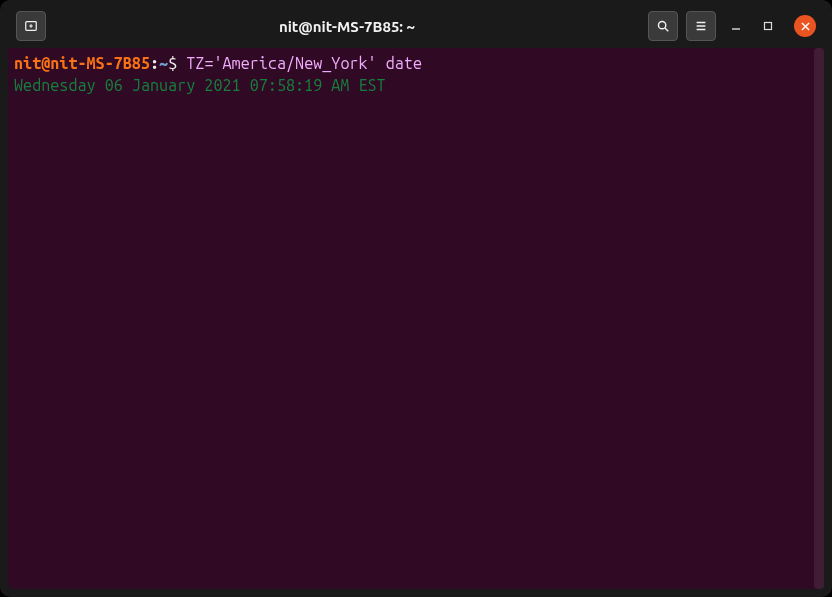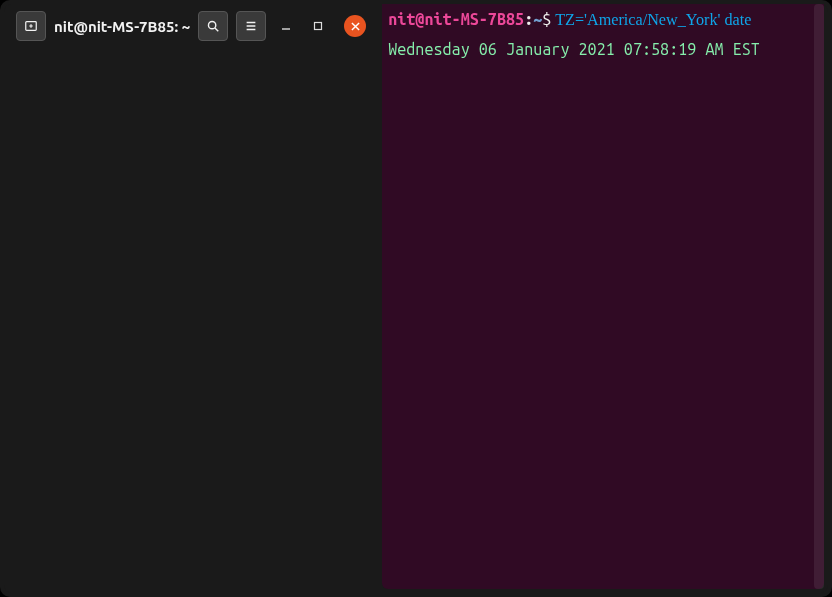--- a/index.html
+++ b/index.html
@@ -16,21 +16,21 @@
       background: #1a1a1a;
       border-radius: 10px;
       padding: 4px;
     }
     .inner {
       width: 100%;
       height: 100%;
       background: #1a1a1a;
       border-radius: 8px;
       display: flex;
-      flex-direction: row;
+      flex-direction: column;
     }
     .titlebar {
       height: 44px;
       display: flex;
       align-items: center;
       padding: 0 12px;
       gap: 8px;
     }
     .titlebar .left, .titlebar .right {
       display: flex;
@@ -94,26 +94,26 @@
     .scrollbar {
       position: absolute;
       right: 0;
       top: 0;
       bottom: 0;
       width: 10px;
       background: rgba(255,255,255,0.08);
       border-radius: 4px;
     }
     .line { white-space: pre; }
-    .user { color: #ec4899; font-weight: bold; }
+    .user { color: #f97316; font-weight: bold; }
     .colon { color: #eeeeec; font-weight: bold;}
     .path { color: #729fcf; font-weight: bold; }
     .dollar { color: #eeeeec; }
-    .cmd { color: #0ea5e9; font-family: Liberation Serif, serif; }
-    .output { color: #86efac; margin-top: 7px; }
+    .cmd { color: #f0abfc; }
+    .output { color: #15803d; }
     .cursor {
       display: inline-block;
       width: 9px;
       height: 18px;
       border: 1px solid #eeeeec;
       vertical-align: text-bottom;
       margin-bottom: 1px;
       margin-left: 2px;
     }
   </style>

